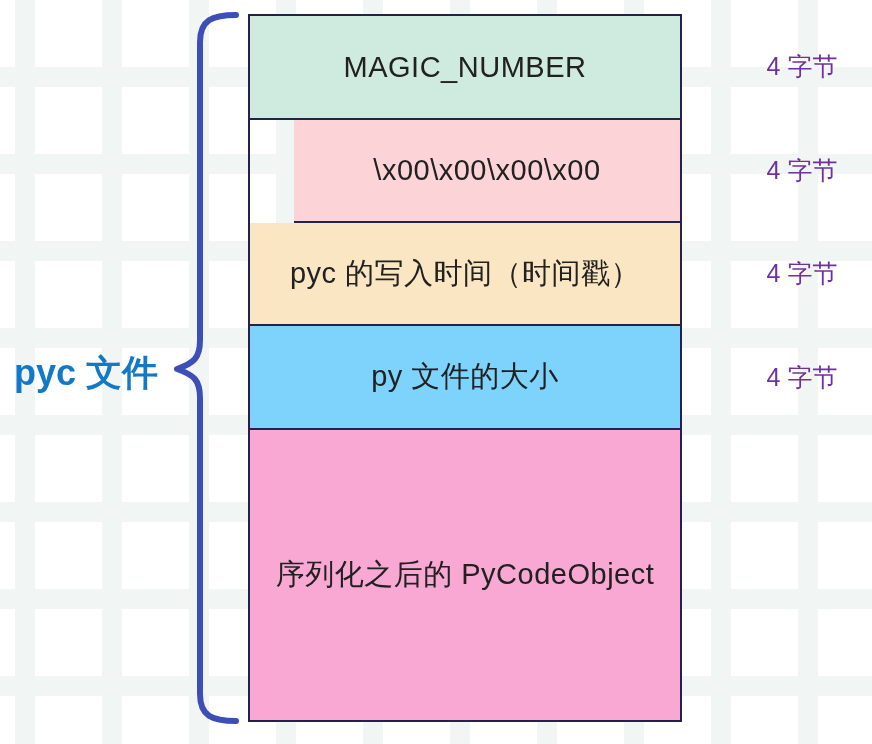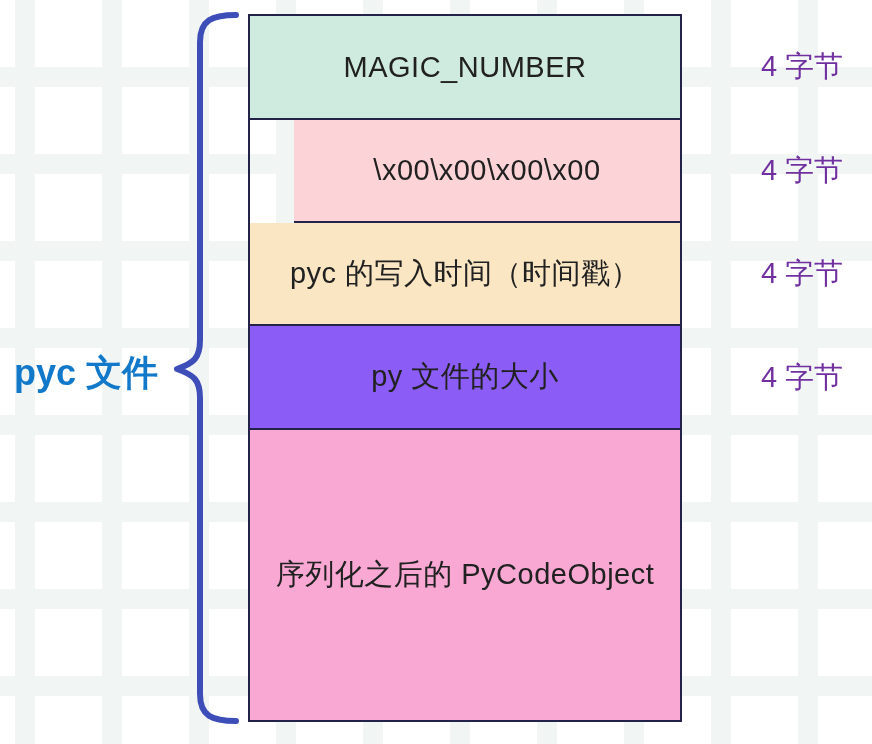--- a/index.html
+++ b/index.html
@@ -75,21 +75,21 @@
     white-space: nowrap;
   }
 
   .size-label {
     position: absolute;
     left: 748px;
     width: 108px;
     height: 40px;
     line-height: 40px;
     text-align: center;
-    font-size: 29px;
+    font-size: 25px;
     color: var(--size, #7030a0);
     white-space: nowrap;
   }
   .size-1 { top: 46px; }
   .size-2 { top: 150px; }
   .size-3 { top: 253px; }
   .size-4 { top: 357px; }
 </style>
 </head>
 <body>
@@ -109,21 +109,21 @@
 <div class="stack">
   <div class="row row-1" style="background: rgb(207, 234, 222);">
     <span>MAGIC_NUMBER</span>
   </div>
   <div class="row row-2" style="background: rgb(252, 212, 216);">
     <span>\x00\x00\x00\x00</span>
   </div>
   <div class="row row-3" style="background: rgb(251, 230, 195);">
     <span>pyc 的写入时间（时间戳）</span>
   </div>
-  <div class="row row-4" style="background: #8b5cf6;">
+  <div class="row row-4" style="background: #7dd3fc;">
     <span>py 文件的大小</span>
   </div>
   <div class="row row-5" style="background: #f9a8d4;">
     <span>序列化之后的 PyCodeObject</span>
   </div>
 </div>
 
 <div class="size-label size-1">4 字节</div>
 <div class="size-label size-2">4 字节</div>
 <div class="size-label size-3">4 字节</div>

